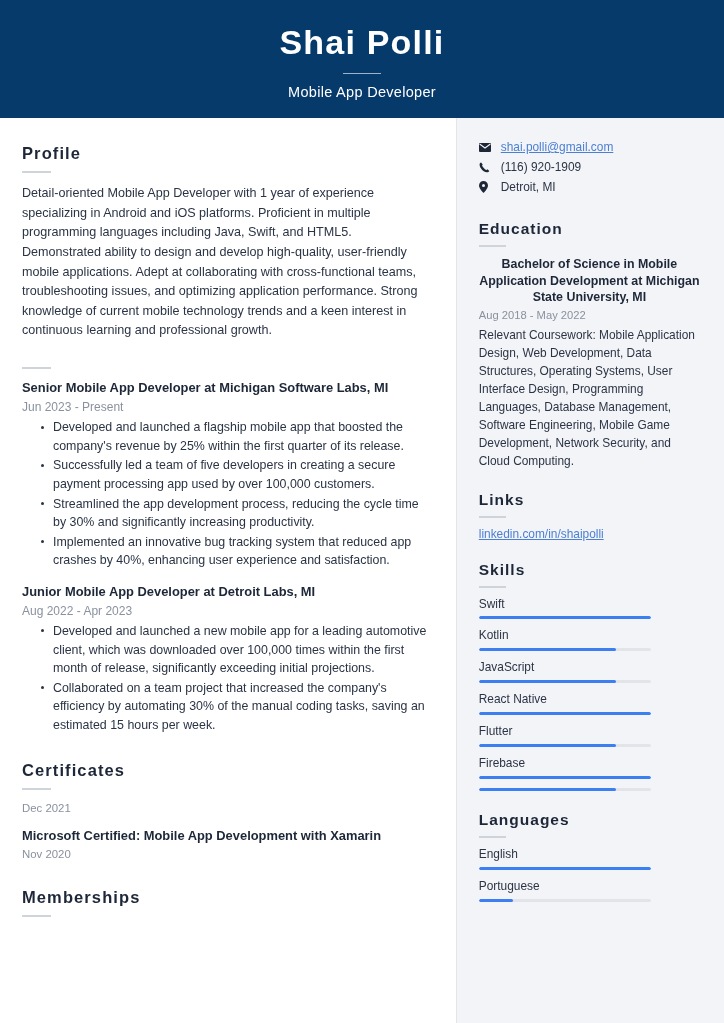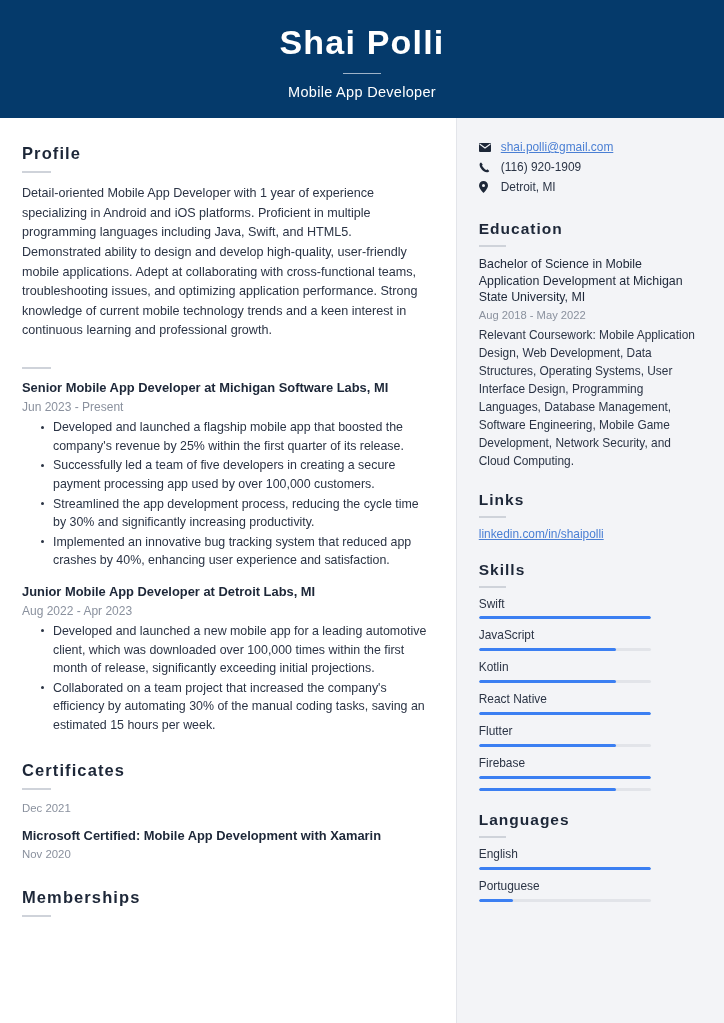--- a/index.html
+++ b/index.html
@@ -178,24 +178,25 @@
   }
   .contact-icon svg { display: block; }
   .link-text {
     color: #4a7fd4;
     text-decoration: underline;
   }
 
   
   .side-entry-title {
     font-size: 12.4px;
-    font-weight: 400;
+    font-weight: 700;
     color: #1d2738;
     line-height: 1.35;
     margin: 0 0 2px 0;
+    text-align: center;
   }
   .side-entry-date {
     font-size: 11.2px;
     color: #8a919e;
     margin: 0 0 3px 0;
     line-height: 1.3;
   }
   .side-para {
     font-size: 11.9px;
     line-height: 1.52;
@@ -349,27 +350,27 @@
         <div class="sec-title side">Skills</div>
         <div class="sec-rule side"></div>
 
         <div class="bar-item">
           <div class="bar-label">Swift</div>
           <div class="bar-track">
             <div class="bar-fill" style="width: 100%;"></div>
           </div>
         </div>
         <div class="bar-item">
+          <div class="bar-label">Kotlin</div>
+          <div class="bar-track">
+            <div class="bar-fill" style="width: 80%;"></div>
+          </div>
+        </div>
+        <div class="bar-item">
           <div class="bar-label">JavaScript</div>
-          <div class="bar-track">
-            <div class="bar-fill" style="width: 80%;"></div>
-          </div>
-        </div>
-        <div class="bar-item">
-          <div class="bar-label">Kotlin</div>
           <div class="bar-track">
             <div class="bar-fill" style="width: 80%;"></div>
           </div>
         </div>
         <div class="bar-item">
           <div class="bar-label">React Native</div>
           <div class="bar-track">
             <div class="bar-fill" style="width: 100%;"></div>
           </div>
         </div>

